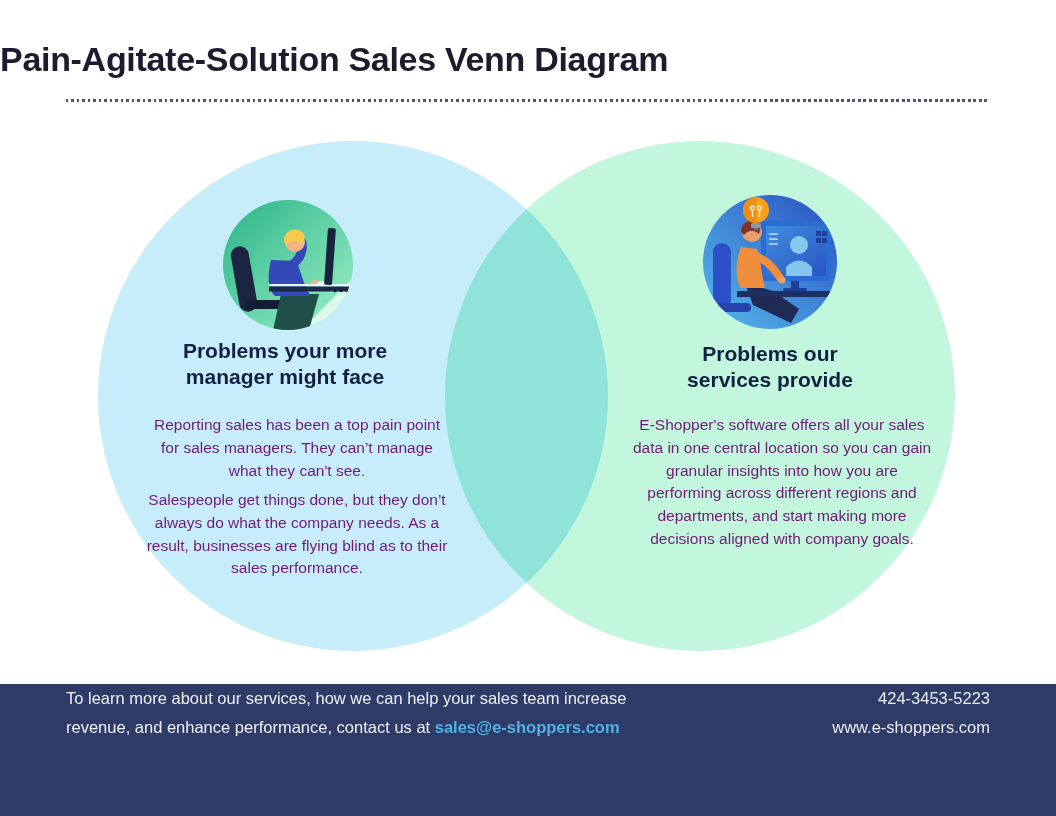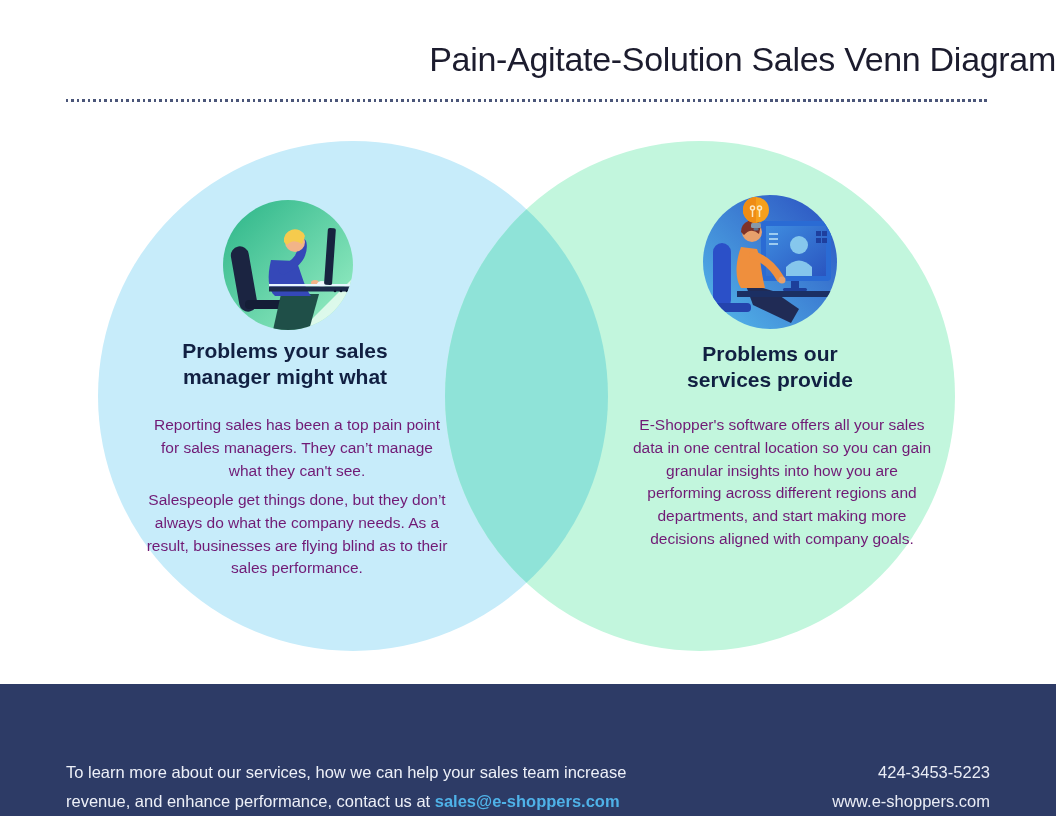--- a/index.html
+++ b/index.html
@@ -2,21 +2,21 @@
 <html><head>
 <meta charset="utf-8">
 <style>
   html,body{margin:0;padding:0;background:#ffffff;}
   .page{
     position:relative;width:1056px;height:816px;background:#ffffff;
     font-family:"Liberation Sans",sans-serif;overflow:hidden;margin:0 auto;
   }
   .page-title{
     position:absolute;top:40px;left:0;right:0;margin:0;
-    text-align:right;font-size:34px;font-weight:400;color:#1c1c2e;
+    text-align:left;font-size:34px;font-weight:700;color:#1c1c2e;
     letter-spacing:-0.3px;
   }
   .dotted-divider{
     position:absolute;top:99px;left:66px;right:66px;height:3px;
     background-image:repeating-linear-gradient(to right,#4b5679 0px,#4b5679 2.5px,transparent 2.5px,transparent 5.5px);
   }
   .venn-svg{position:absolute;top:130px;left:0;}
   .illus{position:absolute;}
   .illus-left{left:223px;top:200px;width:130px;height:130px;}
   .illus-right{left:703px;top:185px;width:134px;height:144px;}
@@ -34,21 +34,21 @@
   .left-p2{left:132px;top:477px;width:306px;}
   .right-p{left:616px;top:402px;width:308px;}
   .center-logo{
     position:absolute;left:467px;top:341px;width:120px;text-align:center;
   }
   .brand-name{
     margin-top:10px;font-size:16px;font-weight:700;color:#14151f;letter-spacing:0.6px;
   }
   .footer{
     position:absolute;left:0;top:684px;width:1056px;height:132px;
-    background:#2d3b66;display:flex;align-items:flex-end;
+    background:#2d3b66;display:flex;align-items:flex-start;
     padding:0 66px;box-sizing:border-box;
   }
   .footer-message{
     margin:0;max-width:625px;font-size:16.5px;line-height:1.75;color:#edf0f8;
   }
   .email-link{color:#4fb2e8;font-weight:700;text-decoration:none;cursor:pointer;}
   .footer-contact{
     margin-left:auto;text-align:right;font-size:16.5px;line-height:1.75;color:#e9ecf5;
   }
 </style>
@@ -167,21 +167,21 @@
         <path d="M53,12 a13,13 0 0 0 0,26 Z" fill="#ef8c15"></path>
         <circle cx="49.5" cy="23" r="2" fill="none" stroke="#fce8c0" stroke-width="1.5"></circle>
         <circle cx="56.5" cy="23" r="2" fill="none" stroke="#fce8c0" stroke-width="1.5"></circle>
         <path d="M49.5,25 v7 M56.5,25 v7" stroke="#fce8c0" stroke-width="1.5"></path>
         <rect x="48" y="38" width="10" height="5" rx="1.5" fill="#8898a8"></rect>
         <rect x="50.5" y="43" width="5" height="2.5" rx="1" fill="#60708a"></rect>
       </g>
     </svg>
   </div>
 
-  <h2 class="circle-heading left-heading">Problems your sales manager might what</h2>
+  <h2 class="circle-heading left-heading">Problems your more manager might face</h2>
   <p class="circle-para left-p1">Reporting sales has been a top pain point for sales managers. They can’t manage what they can't see.</p>
   <p class="circle-para left-p2">Salespeople get things done, but they don’t always do what the company needs. As a result, businesses are flying blind as to their sales performance.</p>
 
 
   <h2 class="circle-heading right-heading">Problems our services provide</h2>
   <p class="circle-para right-p">E-Shopper's software offers all your sales data in one central location so you can gain granular insights into how you are performing across different regions and departments, and start making more decisions aligned with company goals.</p>
 
   <div class="footer">
     <p class="footer-message"><span>To learn more about our services, how we can help your sales team increase revenue, and enhance performance, contact us at</span> <a class="email-link">sales@e-shoppers.com</a></p>
     <div class="footer-contact">

